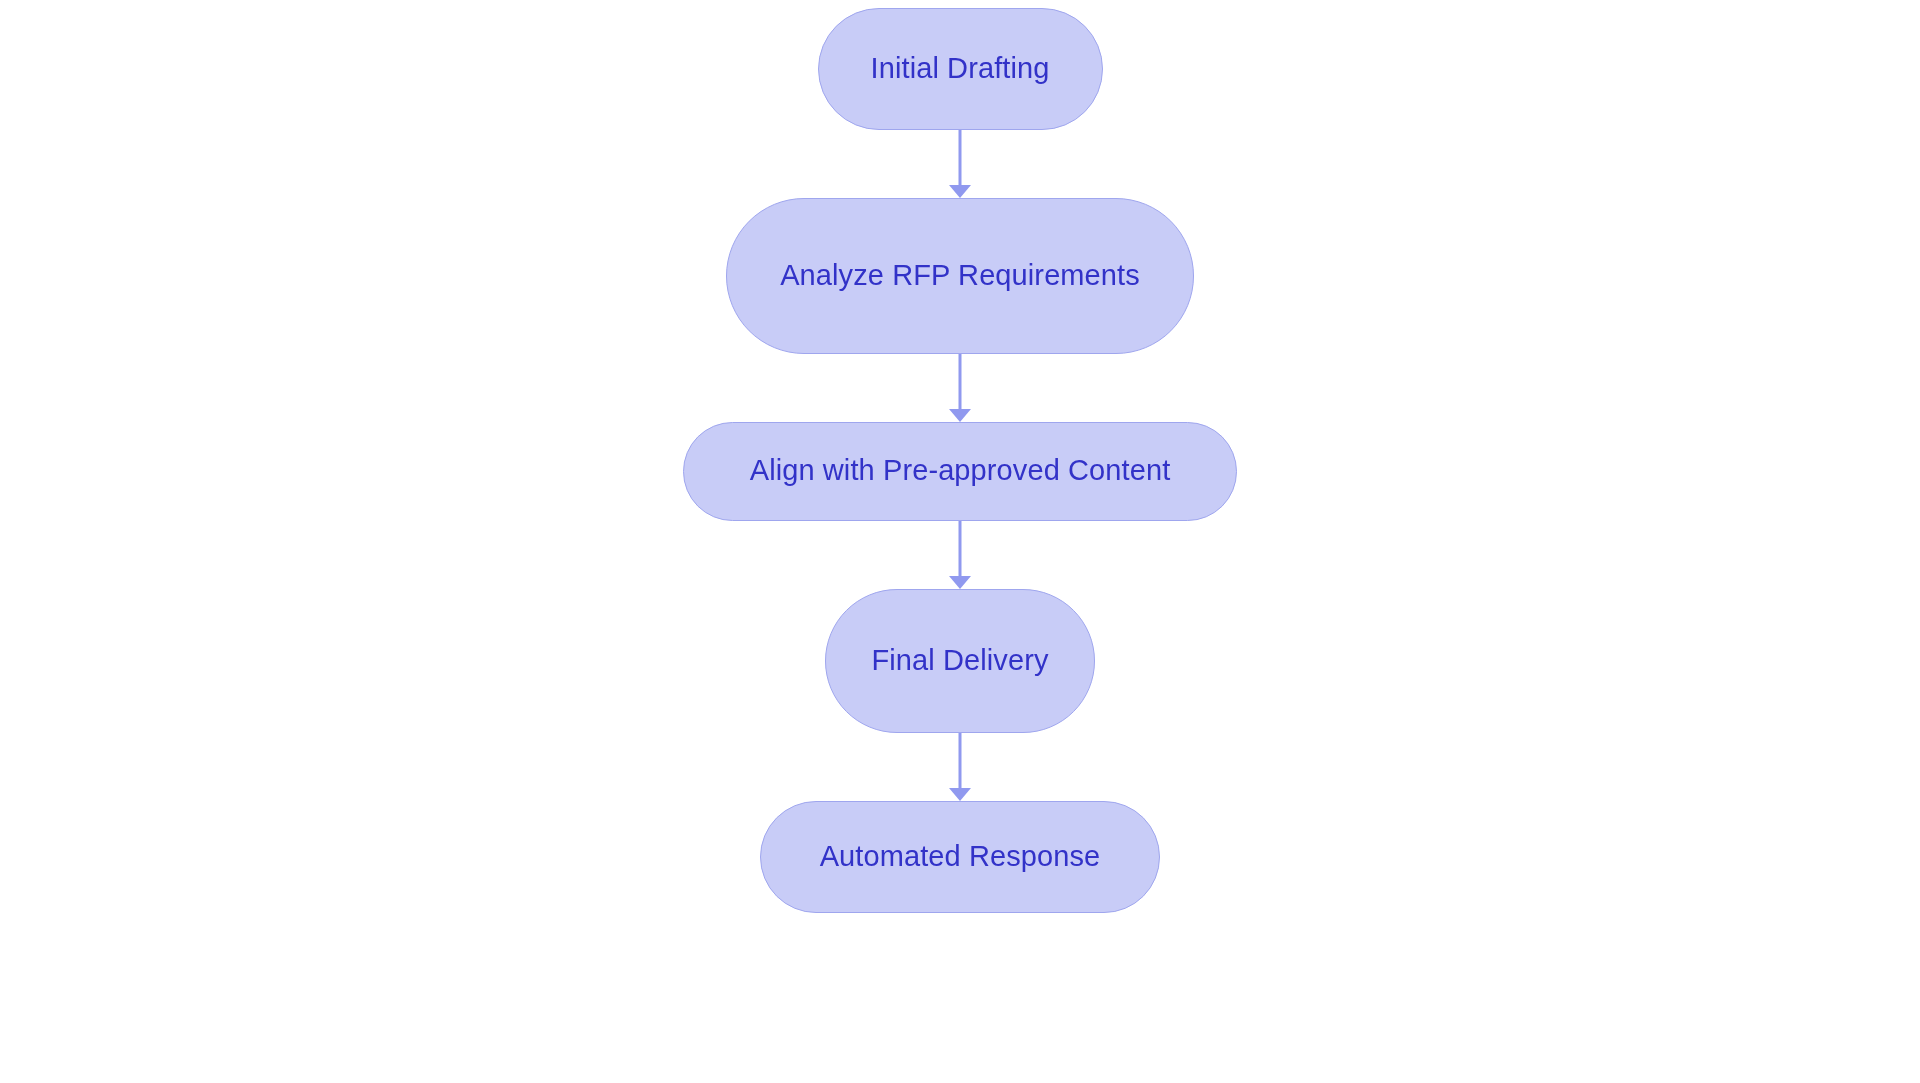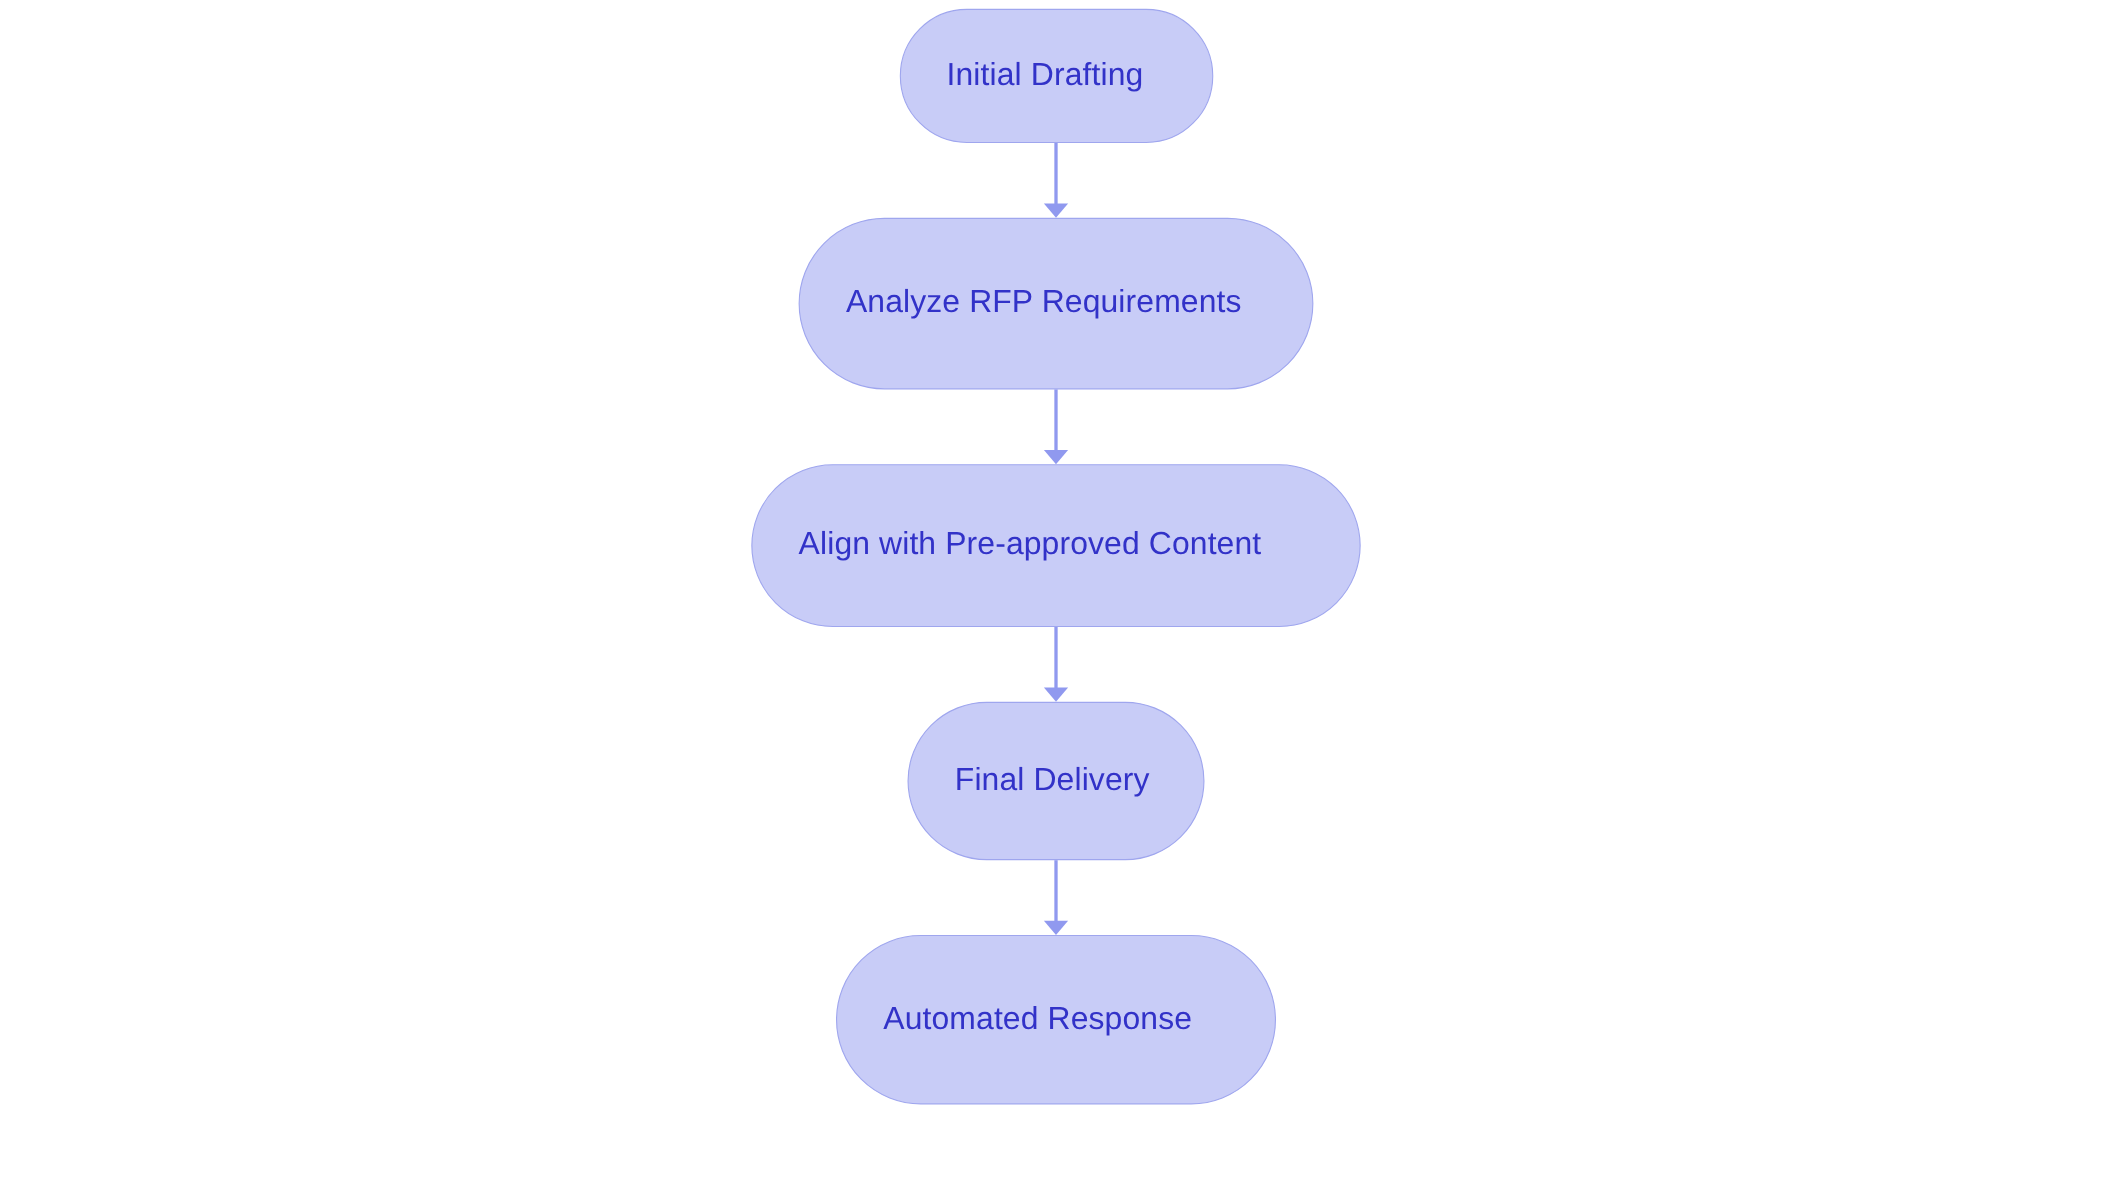--- a/index.html
+++ b/index.html
@@ -30,21 +30,21 @@
     height: 1083px;
     display: flex;
     flex-direction: column;
     align-items: center;
   }
 
   .node {
     box-sizing: border-box;
     display: flex;
     align-items: center;
-    justify-content: flex-start;
+    justify-content: center;
     background: #c8ccf7;
     border: 1.6px solid #9fa6ee;
     border-radius: 999px;
     color: #3232c8;
     font-family: "Liberation Sans", sans-serif;
     font-size: 29px;
     font-weight: 400;
     letter-spacing: 0.1px;
     line-height: 1;
     white-space: nowrap;
@@ -52,23 +52,23 @@
   }
 
   .node-label {
     display: block;
     transform: translateY(-1px);
   }
 
   
   .node-n1 { height: 122px; min-width: 285px; }
   .node-n2 { height: 156px; min-width: 468px; }
-  .node-n3 { height: 148px; min-width: 554px; }
+  .node-n3 { height: 99px; min-width: 554px; }
   .node-n4 { height: 144px; min-width: 270px; }
-  .node-n5 { height: 154px; min-width: 400px; }
+  .node-n5 { height: 112px; min-width: 400px; }
 
   .connector {
     position: relative;
     width: 24px;
     height: 68px;
     flex: none;
   }
   .connector .stem {
     position: absolute;
     left: 50%;

